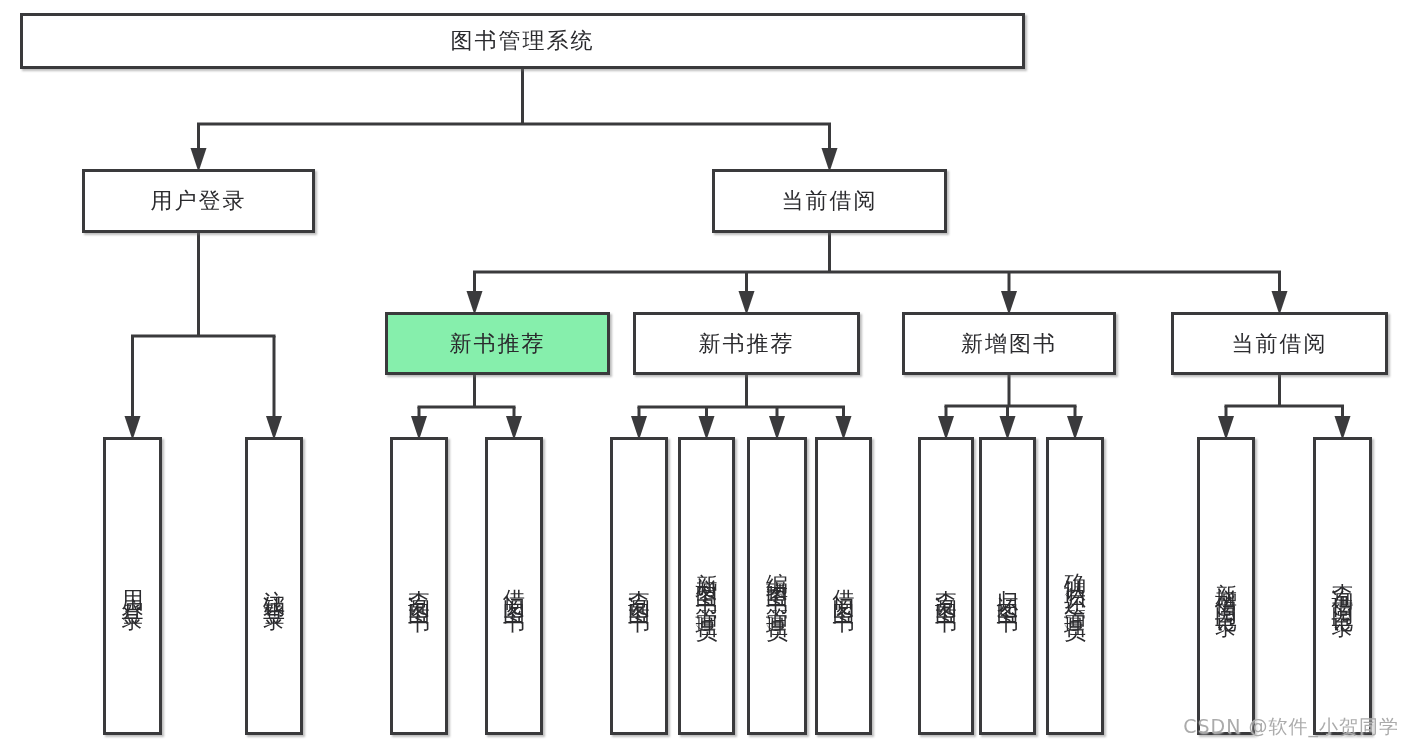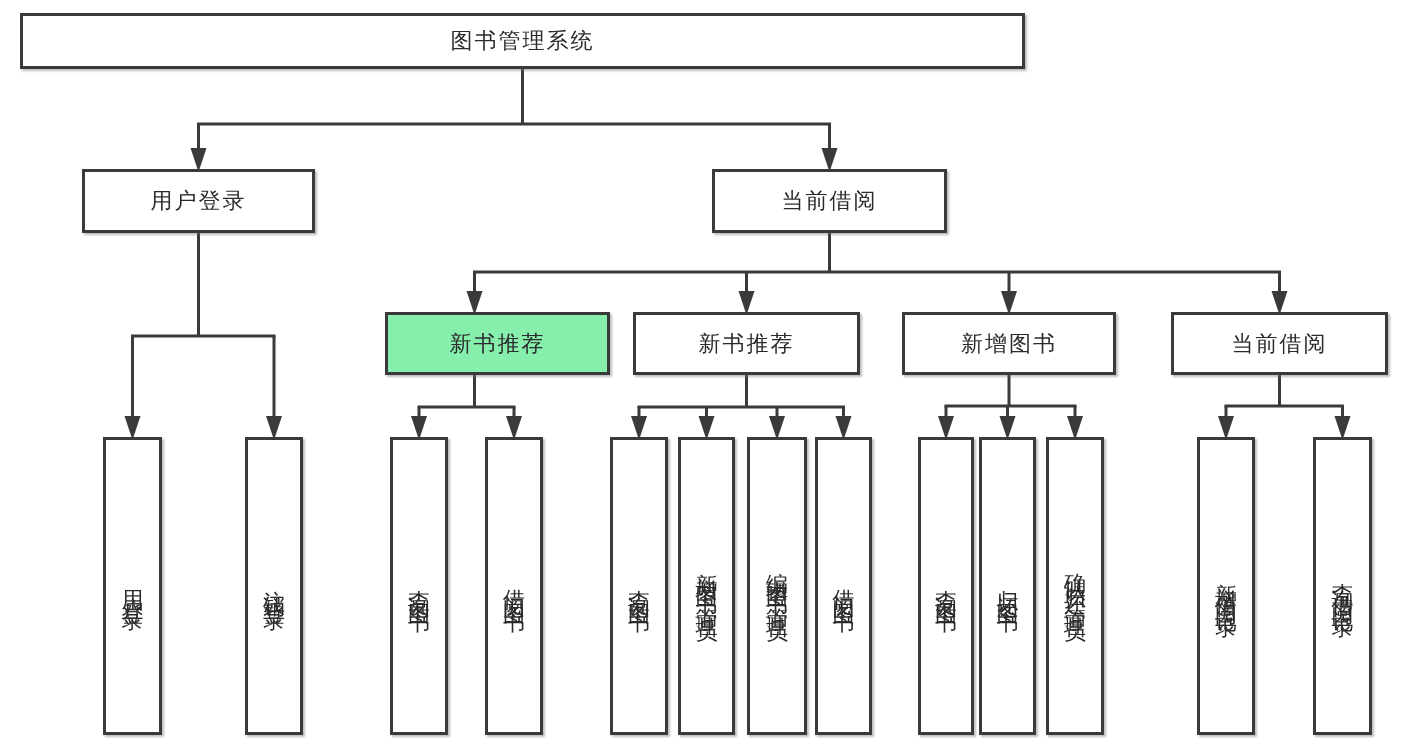--- a/index.html
+++ b/index.html
@@ -167,13 +167,14 @@
       <div class="node v" style="left: 1046px; top: 437px; width: 58px; height: 298px; border-color: rgb(58, 58, 60); background: rgb(255, 255, 255); color: rgb(43, 43, 46);">
         <span class="lbl">确认归还（管理员）</span>
       </div>
       <div class="node v" style="left: 1197px; top: 437px; width: 58px; height: 298px; border-color: rgb(58, 58, 60); background: rgb(255, 255, 255); color: rgb(43, 43, 46);">
         <span class="lbl">新增借阅记录</span>
       </div>
       <div class="node v" style="left: 1313px; top: 437px; width: 59px; height: 298px; border-color: rgb(58, 58, 60); background: rgb(255, 255, 255); color: rgb(43, 43, 46);">
         <span class="lbl">查询借阅记录</span>
       </div>
     </div>
+  <span id="watermark">CSDN @软件_小贺同学</span>
 </div>
 
 </body></html>

